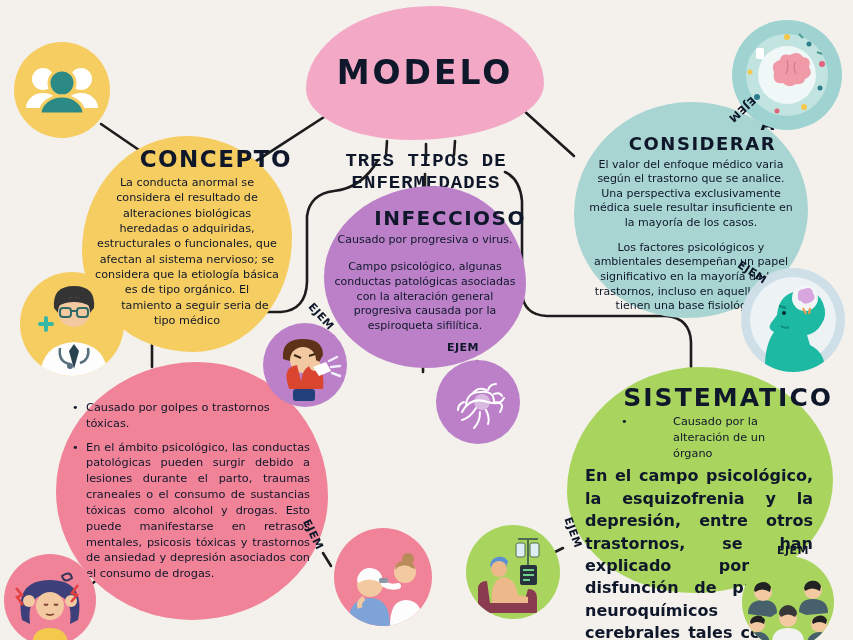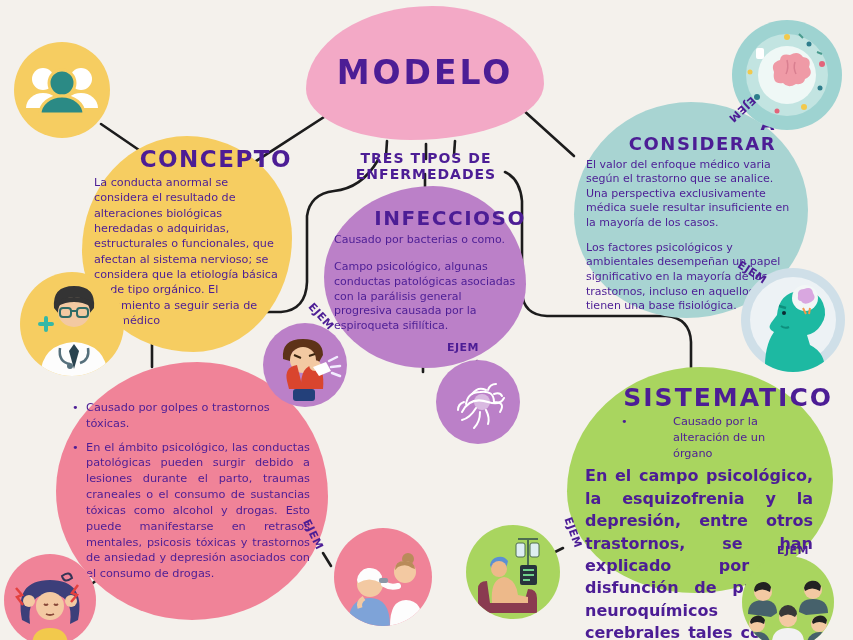--- a/index.html
+++ b/index.html
@@ -1,37 +1,37 @@
 <!DOCTYPE html>
 <html><head>
 <meta charset="utf-8">
 <style>
   html,body{margin:0;padding:0;background:#cfcfcf;}
   #canvas{
     position:relative;width:853px;height:640px;margin:0 auto;
-    background:#f4f1ec;overflow:hidden;color:#4c1d95;
+    background:#f4f1ec;overflow:hidden;color:#0f172a;
     font-family:"DejaVu Sans","Liberation Sans",sans-serif;
   }
   .abs{position:absolute;}
   #lines{position:absolute;left:0;top:0;z-index:1;}
   .blob{position:absolute;z-index:2;}
   .circle{position:absolute;z-index:3;border-radius:50%;overflow:hidden;}
   .circle svg{display:block;width:100%;height:100%;}
   .ejem{position:absolute;z-index:4;font-size:11px;font-weight:bold;letter-spacing:.5px;white-space:nowrap;}
 
   .blob-title{left:306px;top:6px;width:238px;height:134px;background:#f3a9c6;
     border-radius:53% 47% 56% 44% / 62% 58% 42% 38%;
     display:flex;flex-direction:column;align-items:center;justify-content:center;z-index:2;}
   .blob-title .t-line{font-size:33px;font-weight:800;letter-spacing:3px;line-height:1.12;}
 
-  .subtitle{left:295px;top:150px;width:262px;text-align:center;font-size:14px;
-    font-weight:800;letter-spacing:1px;z-index:2;}
+  .subtitle{left:295px;top:150px;width:262px;text-align:center;font-size:19px;
+    font-weight:800;letter-spacing:1px;z-index:2;font-family:Liberation Mono, monospace;}
 
   .node-h{font-weight:800;text-align:right;letter-spacing:1.5px;}
-  .node-p{}
+  .node-p{text-align:center;}
 
   .blob-concepto{left:82px;top:136px;width:210px;height:216px;background:#f6cd61;
     border-radius:50% 50% 47% 53% / 53% 47% 53% 47%;padding-top:10px;box-sizing:border-box;}
   .blob-concepto .node-h{font-size:23px;}
   .blob-concepto .node-p{font-size:11.2px;line-height:1.37;padding:3px 12px 0 12px;}
 
   .blob-infeccioso{left:324px;top:186px;width:202px;height:182px;background:#bb80c8;
     border-radius:54% 46% 50% 50% / 50% 54% 46% 50%;padding-top:20px;box-sizing:border-box;}
   .blob-infeccioso .node-h{font-size:20px;}
   .blob-infeccioso .node-p{font-size:11px;line-height:1.35;padding:3px 10px 0 10px;}
@@ -104,23 +104,23 @@
 
   <div class="subtitle abs">TRES TIPOS DE ENFERMEDADES</div>
 
   <div class="blob blob-concepto">
     <div class="node-h">CONCEPTO</div>
     <div class="node-p">La conducta anormal se considera el resultado de alteraciones biológicas heredadas o adquiridas, estructurales o funcionales, que afectan al sistema nervioso; se considera que la etiología básica es de tipo orgánico. El tratamiento a seguir seria de tipo médico</div>
   </div>
 
   <div class="blob blob-infeccioso">
     <div class="node-h">INFECCIOSO</div>
-    <div class="node-p">Causado por bacterias o como.</div>
+    <div class="node-p">Causado por progresiva o virus.</div>
     <div class="gap"></div>
-    <div class="node-p">Campo psicológico, algunas conductas patológicas asociadas con la parálisis general progresiva causada por la espiroqueta sifilítica.</div>
+    <div class="node-p">Campo psicológico, algunas conductas patológicas asociadas con la alteración general progresiva causada por la espiroqueta sifilítica.</div>
   </div>
 
   <div class="blob blob-considerar">
     <div class="node-h">A CONSIDERAR</div>
     <div class="node-p">El valor del enfoque médico varia según el trastorno que se analice. Una perspectiva exclusivamente médica suele resultar insuficiente en la mayoría de los casos.</div>
     <div style="height:6px"></div>
     <div class="node-p">Los factores psicológicos y ambientales desempeñan un papel significativo en la mayoría de los trastornos, incluso en aquellos que tienen una base fisiológica.</div>
   </div>
 
   <div class="blob blob-traumatico">

